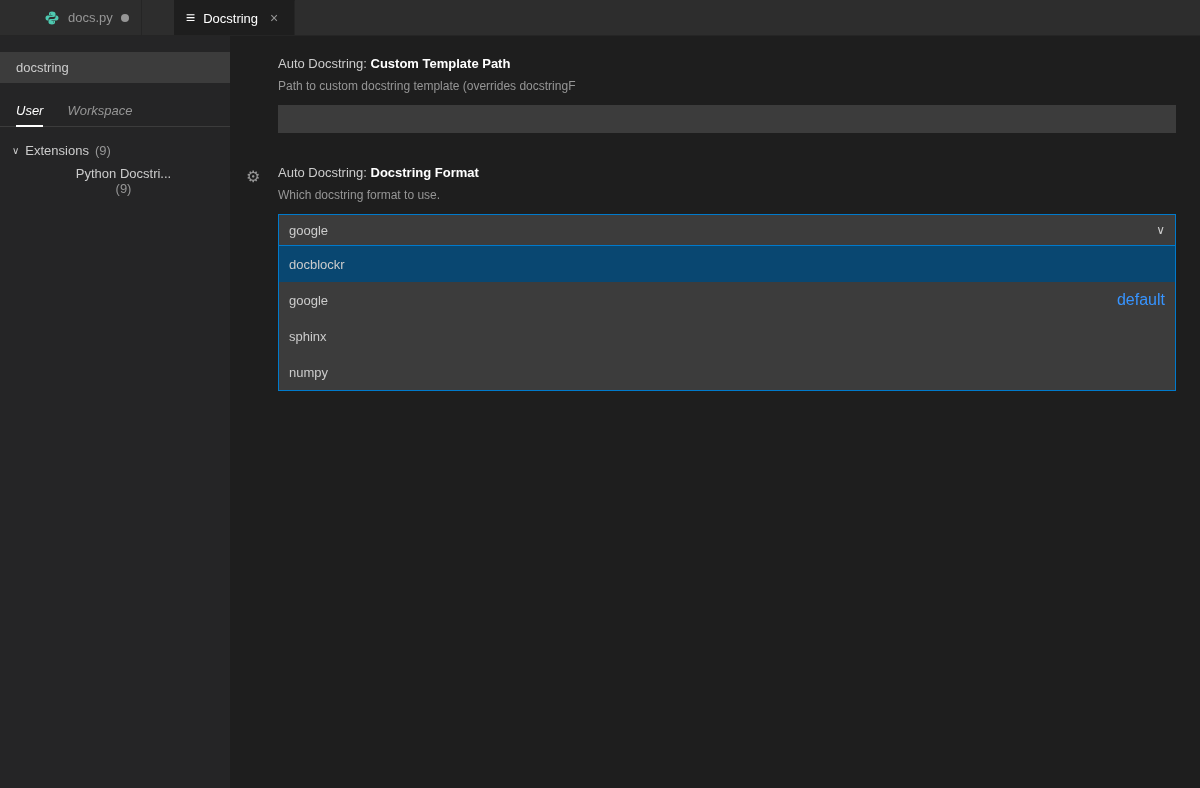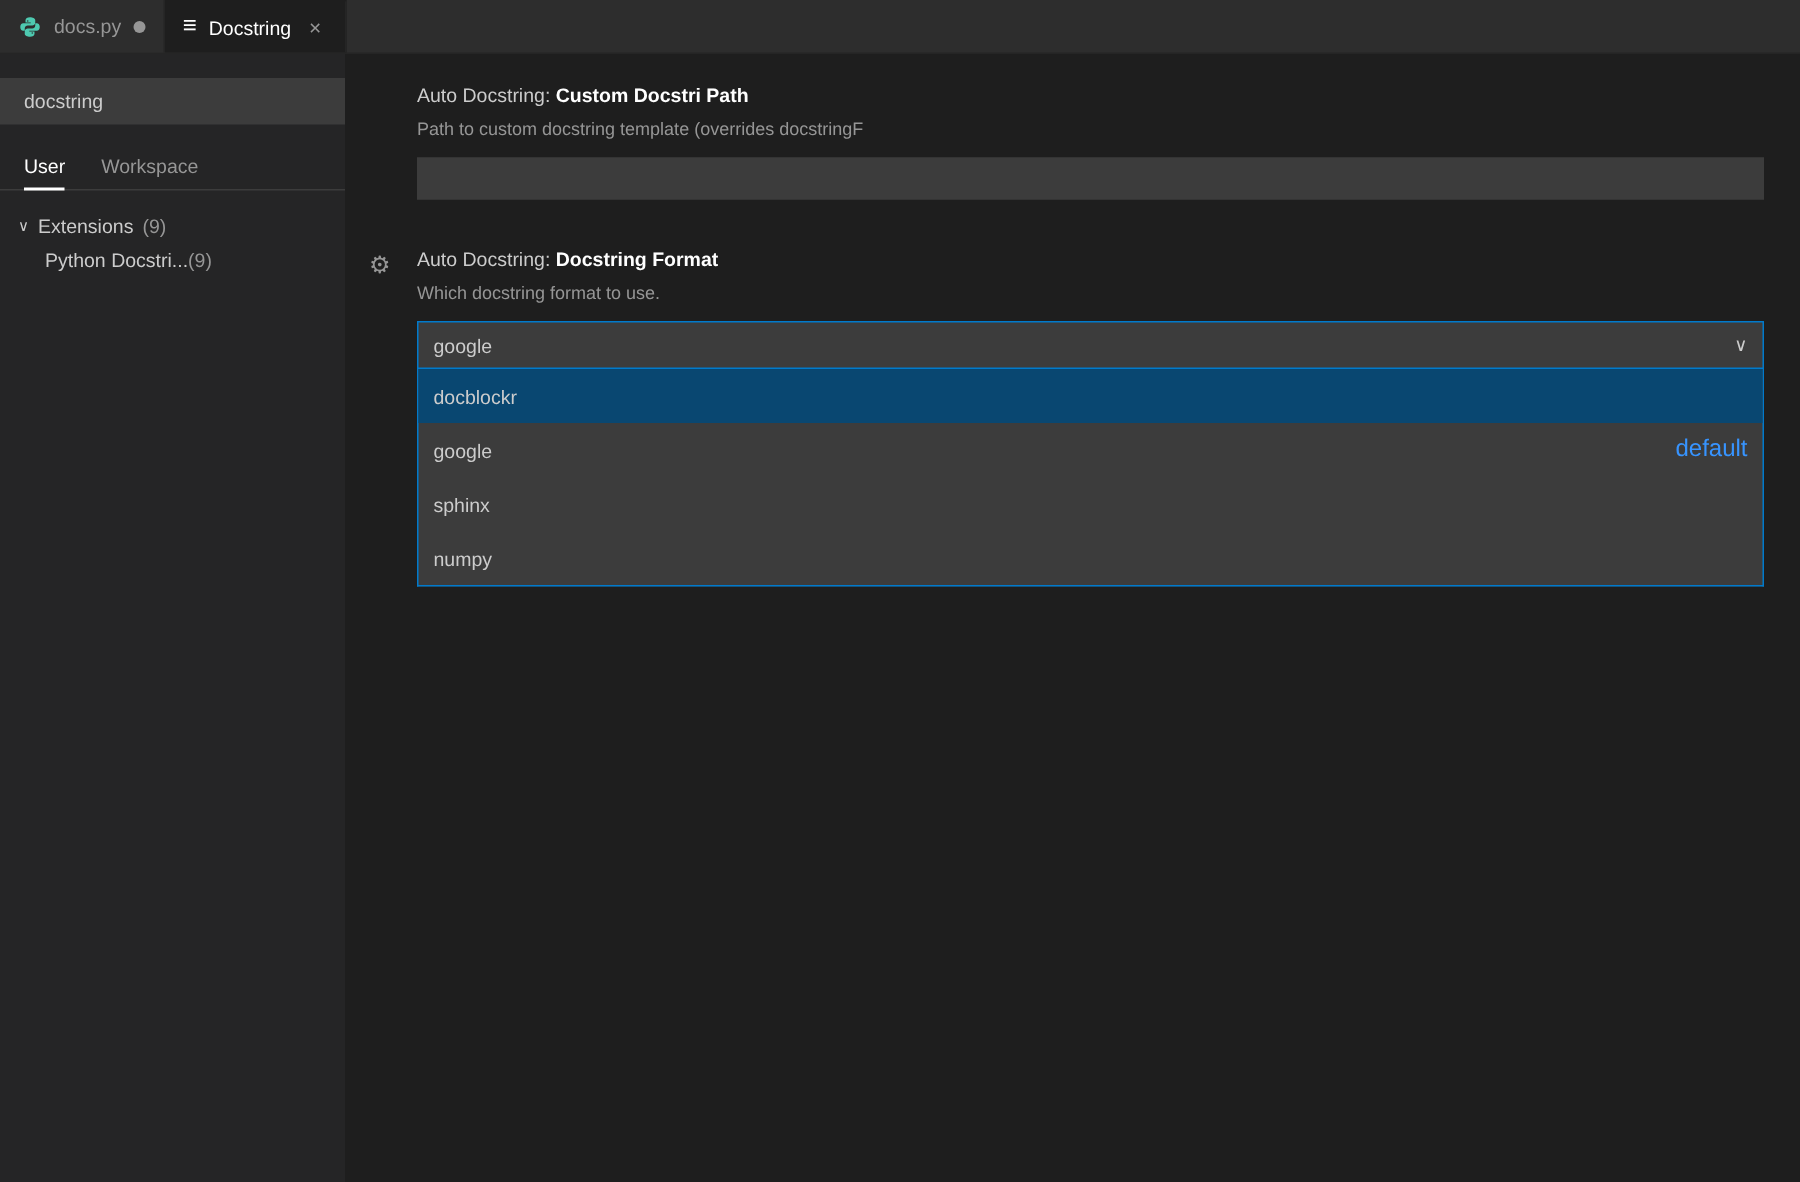--- a/index.html
+++ b/index.html
@@ -30,20 +30,21 @@
       height: 100%;
       padding: 0 12px;
       gap: 8px;
       font-size: 13px;
       color: #969696;
       background-color: #2d2d2d;
       border-right: 1px solid #252525;
       cursor: pointer;
       position: relative;
       white-space: nowrap;
+      margin-left: 32px;
     }
 
     .tab.active {
       background-color: #1e1e1e;
       color: #ffffff;
       border-top: 1px solid #1e1e1e;
     }
 
     .tab .close-btn {
       width: 16px;
@@ -102,20 +103,21 @@
       width: 100%;
     }
 
     
     .settings-tabs {
       display: flex;
       align-items: flex-start;
       padding: 12px 16px 0;
       border-bottom: 1px solid #3c3c3c;
       gap: 24px;
+      font-style: italic;
     }
 
     .settings-tab {
       padding: 8px 0;
       font-size: 13px;
       color: #969696;
       cursor: pointer;
       position: relative;
     }
 
@@ -147,28 +149,29 @@
       font-size: 13px;
       gap: 6px;
     }
 
     .tree-item .chevron {
       color: #cccccc;
       font-size: 10px;
     }
 
     .tree-child {
-      padding-left: 30px;
+      padding-left: 17px;
       display: flex;
       align-items: center;
       padding-top: 4px;
       padding-bottom: 4px;
       cursor: pointer;
       color: #cccccc;
       font-size: 13px;
+      flex-direction: column;
     }
 
     .setting-block {
       margin-bottom: 32px;
       position: relative;
     }
 
     .setting-title {
       font-size: 13px;
       color: #cccccc;
@@ -340,21 +343,21 @@
         <span class="badge">(9)</span>
       </div>
     </div>
   </div>
 
   <div class="right-panel">
     <div class="right-content-wrapper">
 
       <div class="setting-block">
         <div class="setting-title">
-          <span>Auto Docstring: </span><strong>Custom Docstri Path</strong>
+          <span>Auto Docstring: </span><strong>Custom Template Path</strong>
         </div>
         <div class="setting-description">Path to custom docstring template (overrides docstringF</div>
         <input class="setting-input" type="text" value="" style="">
       </div>
 
       <div class="setting-block">
         <div class="gear-icon-container">⚙</div>
         <div class="setting-title">
           <span>Auto Docstring: </span><strong>Docstring Format</strong>
         </div>

